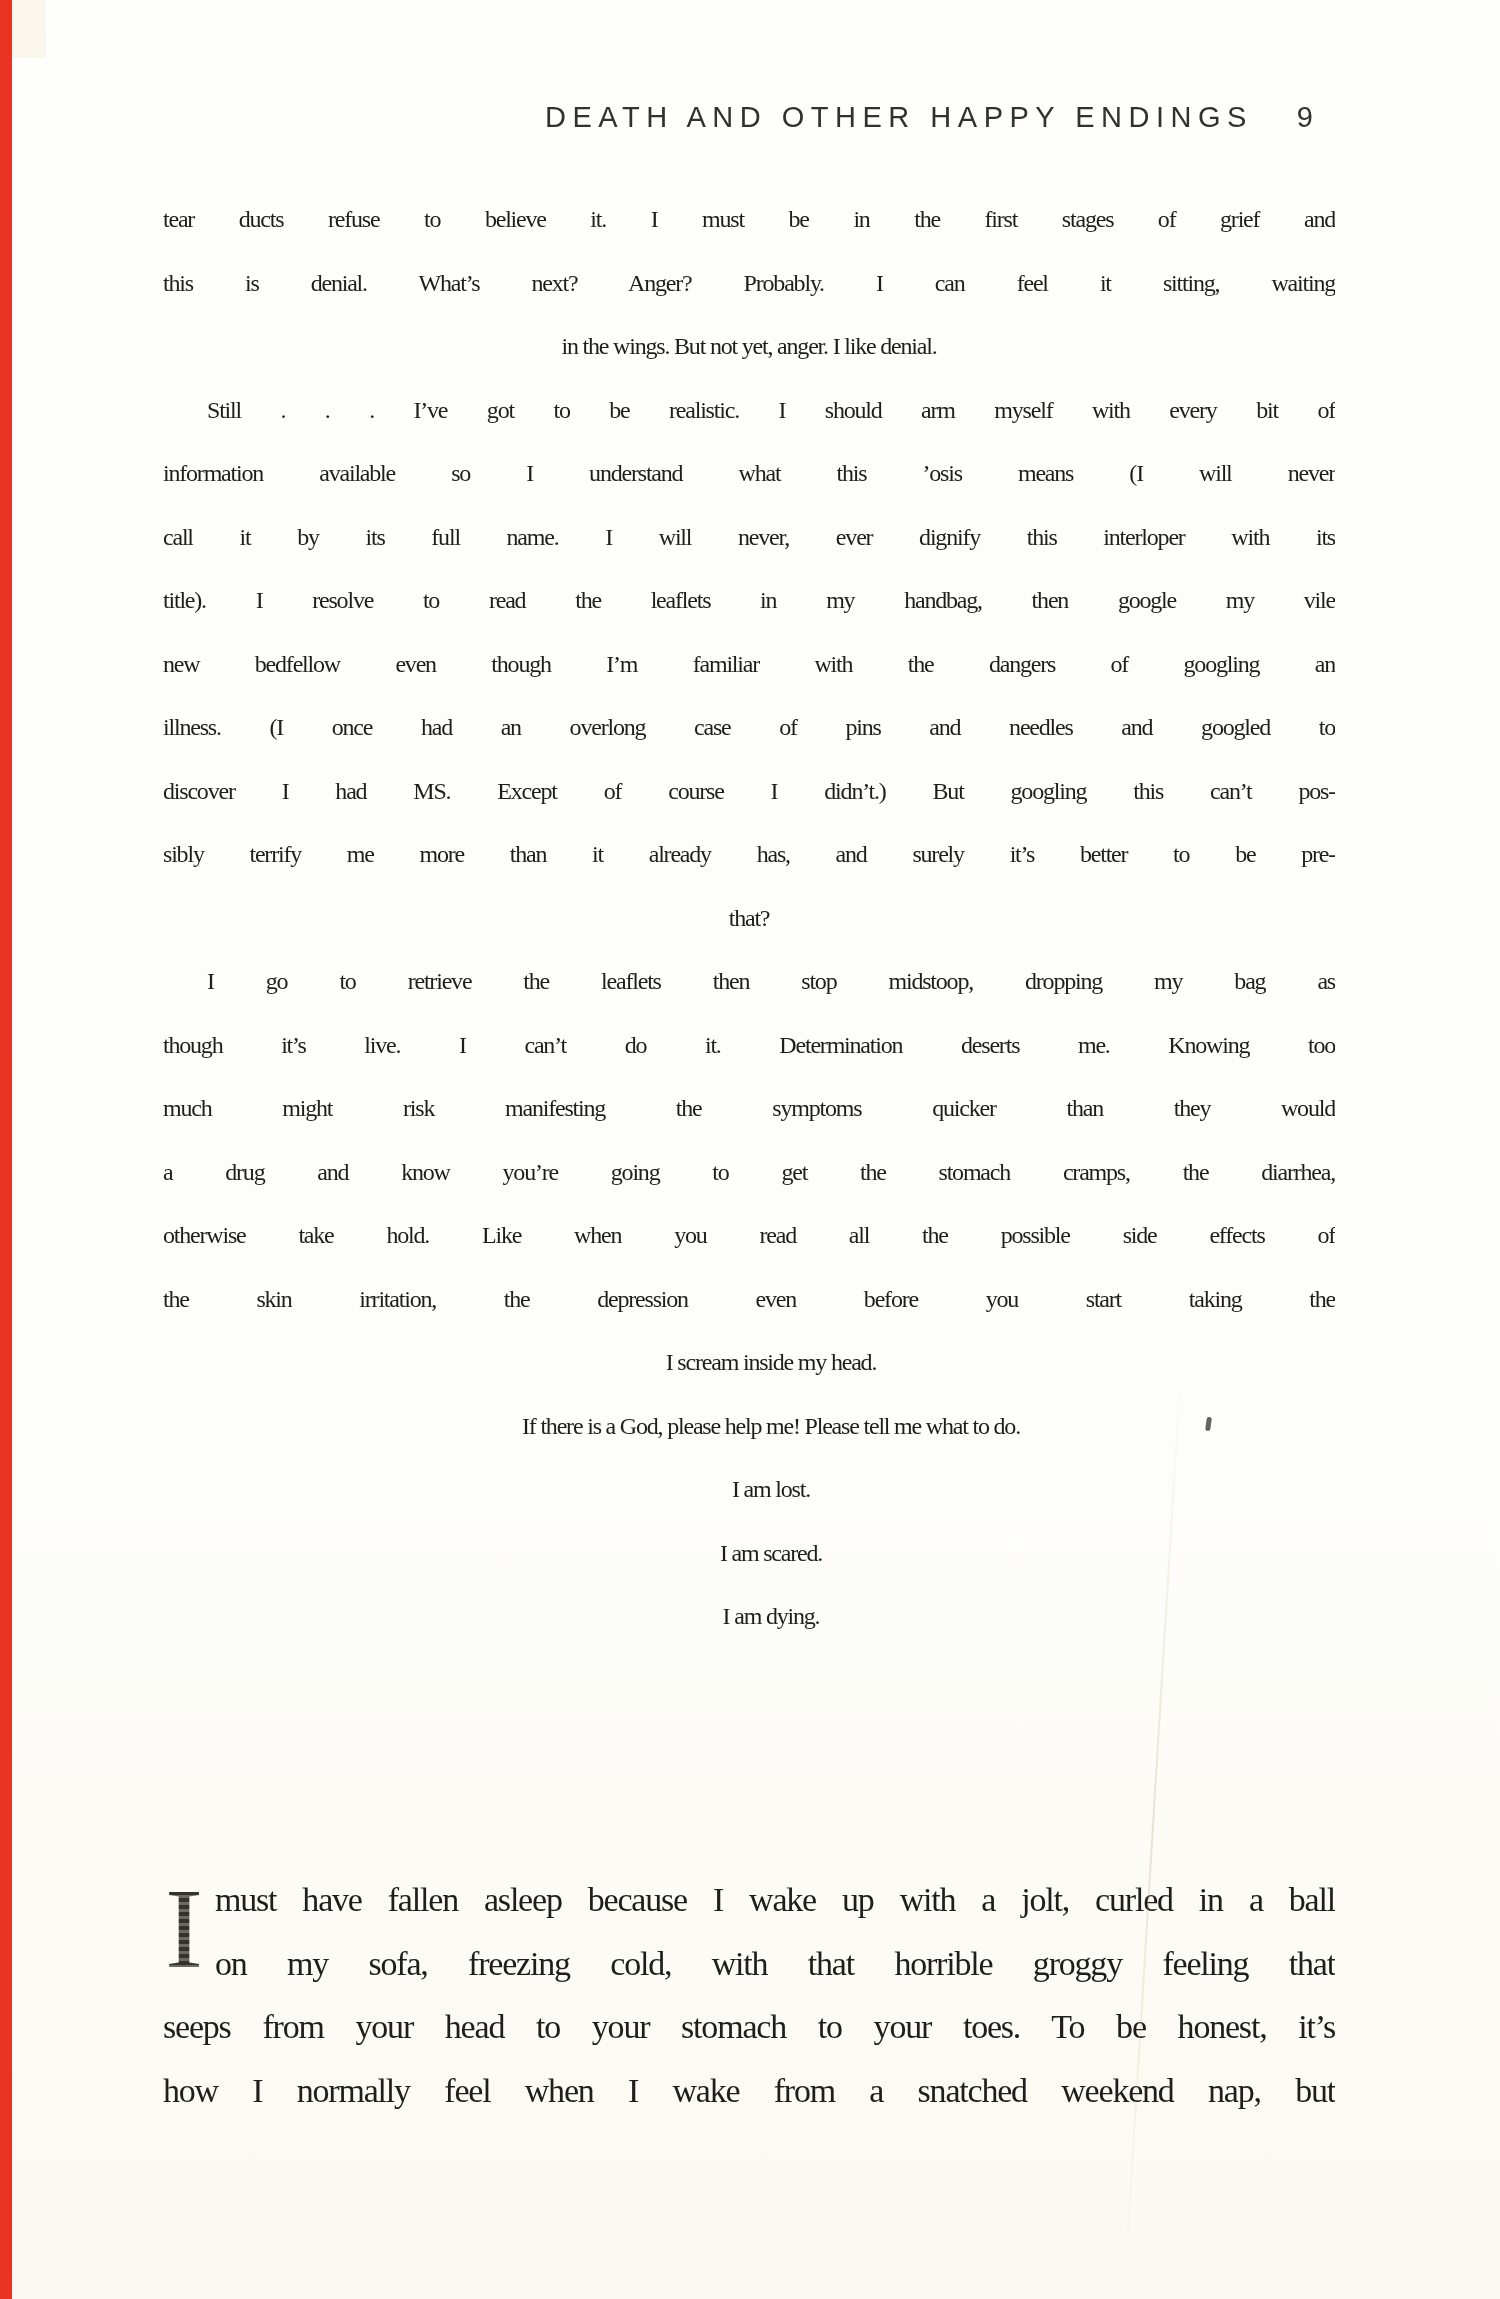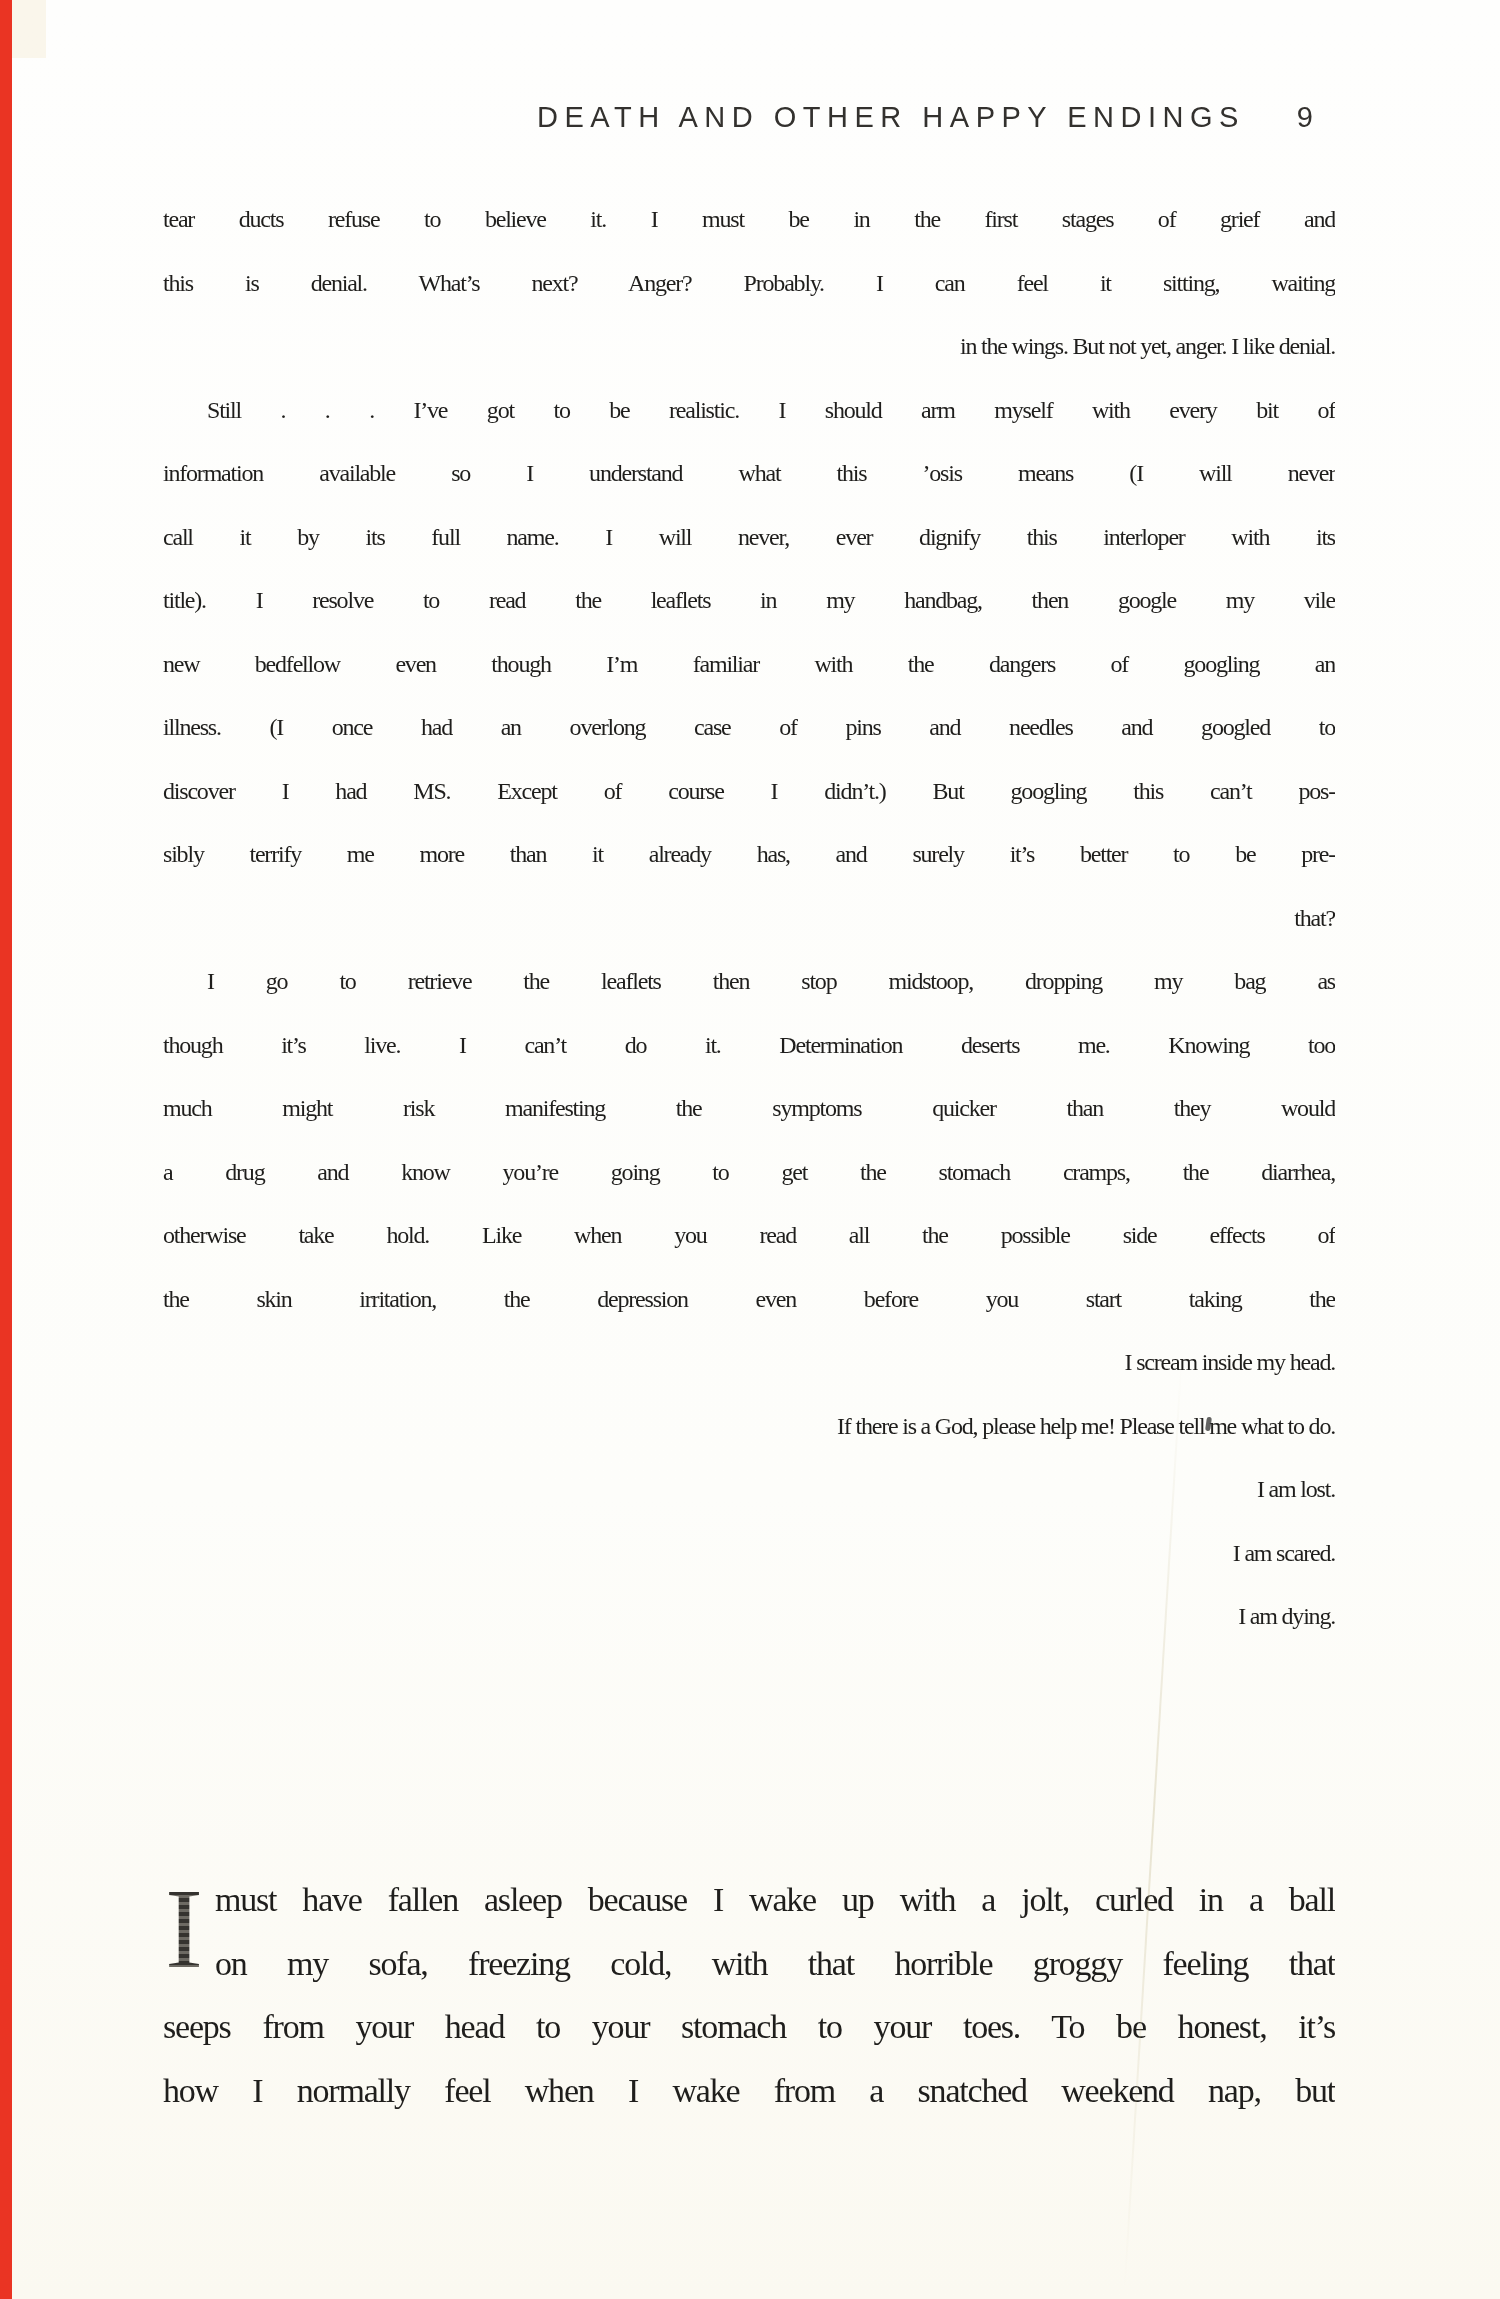--- a/index.html
+++ b/index.html
@@ -18,32 +18,31 @@
   .corner-patch{
     position:absolute;left:12px;top:0;width:34px;height:58px;
     background:#f7f1e2;opacity:.65;
   }
   .running-head{
     position:absolute;left:163px;top:101px;width:1150px;
     display:flex;justify-content:flex-end;align-items:baseline;
     font-family:"Liberation Sans", sans-serif;
     font-size:29px;letter-spacing:6.5px;color:#33312e;
     white-space:nowrap;
-    gap:8px;
   }
   .running-head .page-num{margin-left:44px;letter-spacing:0;}
   .body-text{
     position:absolute;left:163px;top:188px;width:1172px;
     font-size:24px;line-height:63.5px;letter-spacing:-1.2px;
   }
   .section-2{
     position:absolute;left:163px;top:1868px;width:1172px;
     font-size:34px;line-height:63.5px;letter-spacing:-1.2px;
   }
-  .line{height:63.5px;overflow:hidden;text-align:right;}
+  .line{height:63.5px;overflow:hidden;text-align:center;}
   .line.j{text-align:justify;text-align-last:justify;}
   .line.indent{text-indent:44px;}
   .line.italic{}
   .line.dc-pad{padding-left:52px;}
   .drop-cap{
     position:absolute;left:2px;top:4px;
     font-size:114px;line-height:1;color:#45423d;
     font-family:"Liberation Serif", serif;
     background:repeating-linear-gradient(0deg,#35332f 0 4px,#6d6a63 4px 7px);
     -webkit-background-clip:text;background-clip:text;

